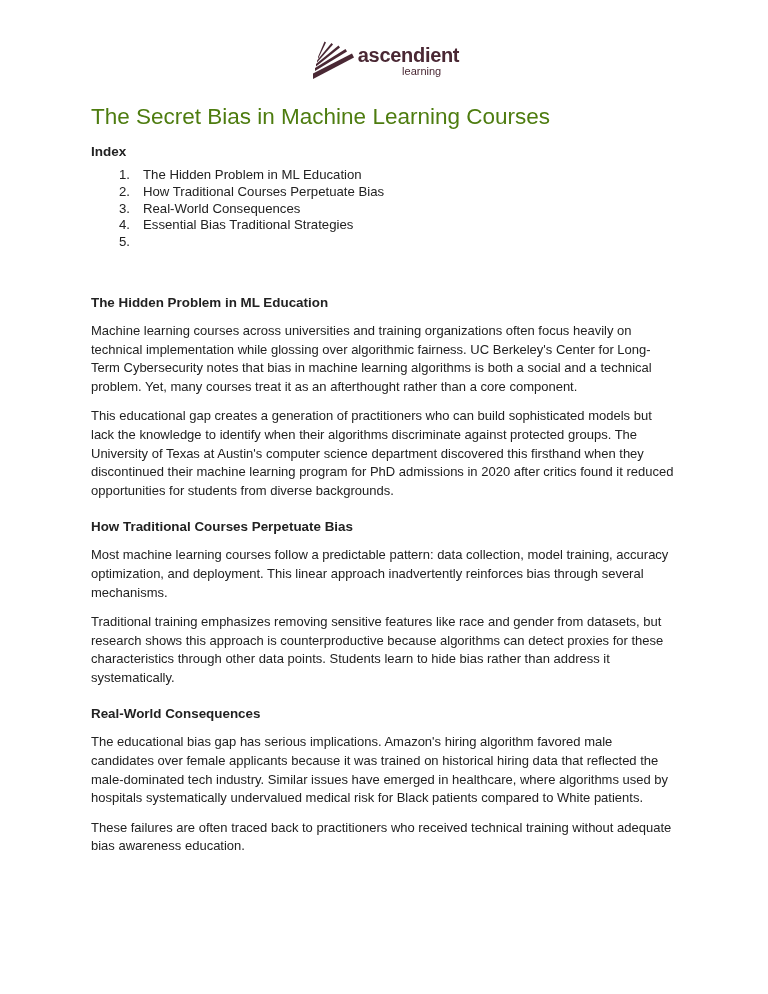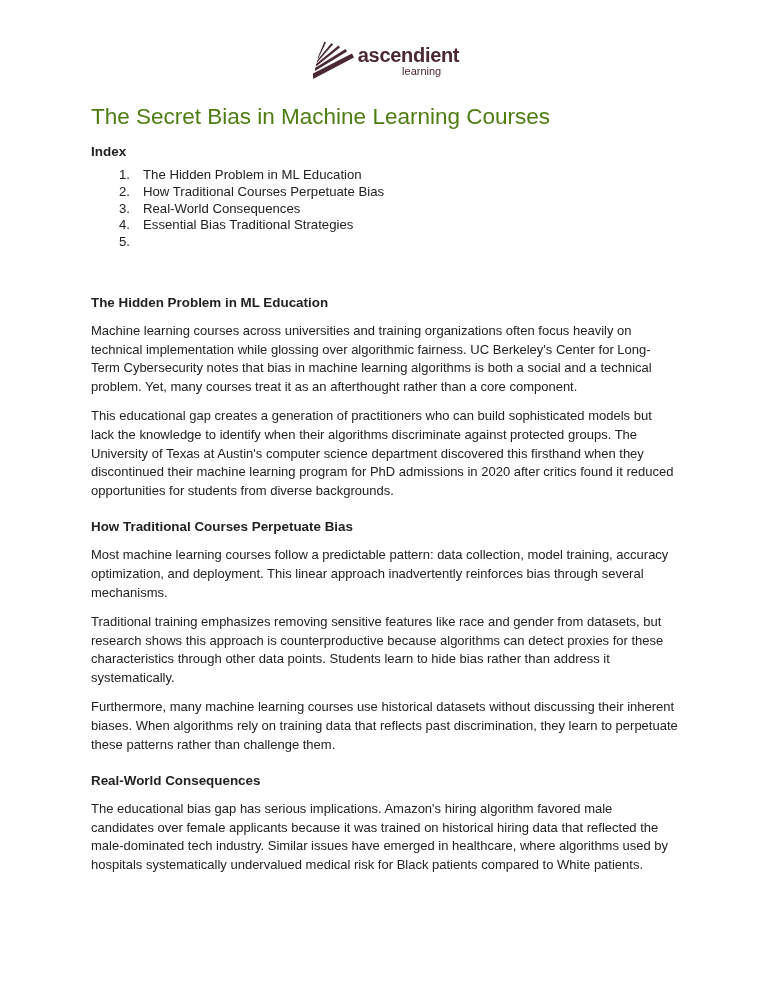--- a/index.html
+++ b/index.html
@@ -142,18 +142,18 @@
     </li>
   </ol>
 
   <h2 class="section-heading first">The Hidden Problem in ML Education</h2>
   <p class="body-para">Machine learning courses across universities and training organizations often focus heavily on technical implementation while glossing over algorithmic fairness. UC Berkeley's Center for Long-Term Cybersecurity notes that bias in machine learning algorithms is both a social and a technical problem. Yet, many courses treat it as an afterthought rather than a core component.</p>
   <p class="body-para">This educational gap creates a generation of practitioners who can build sophisticated models but lack the knowledge to identify when their algorithms discriminate against protected groups. The University of Texas at Austin's computer science department discovered this firsthand when they discontinued their machine learning program for PhD admissions in 2020 after critics found it reduced opportunities for students from diverse backgrounds.</p>
 
   <h2 class="section-heading">How Traditional Courses Perpetuate Bias</h2>
   <p class="body-para">Most machine learning courses follow a predictable pattern: data collection, model training, accuracy optimization, and deployment. This linear approach inadvertently reinforces bias through several mechanisms.</p>
   <p class="body-para">Traditional training emphasizes removing sensitive features like race and gender from datasets, but research shows this approach is counterproductive because algorithms can detect proxies for these characteristics through other data points. Students learn to hide bias rather than address it systematically.</p>
-  <p class="body-para">Furthermore, many machine learning courses use historical datasets without discussing their inherent biases. When algorithms rely on training data that reflects past discrimination, they learn to perpetuate these patterns rather than challenge them.</p>
 
   <h2 class="section-heading">Real-World Consequences</h2>
   <p class="body-para">The educational bias gap has serious implications. Amazon's hiring algorithm favored male candidates over female applicants because it was trained on historical hiring data that reflected the male-dominated tech industry. Similar issues have emerged in healthcare, where algorithms used by hospitals systematically undervalued medical risk for Black patients compared to White patients.</p>
+  <p class="body-para">These failures are often traced back to practitioners who received technical training without adequate bias awareness education.</p>
 
 </div>
 
 </body></html>

